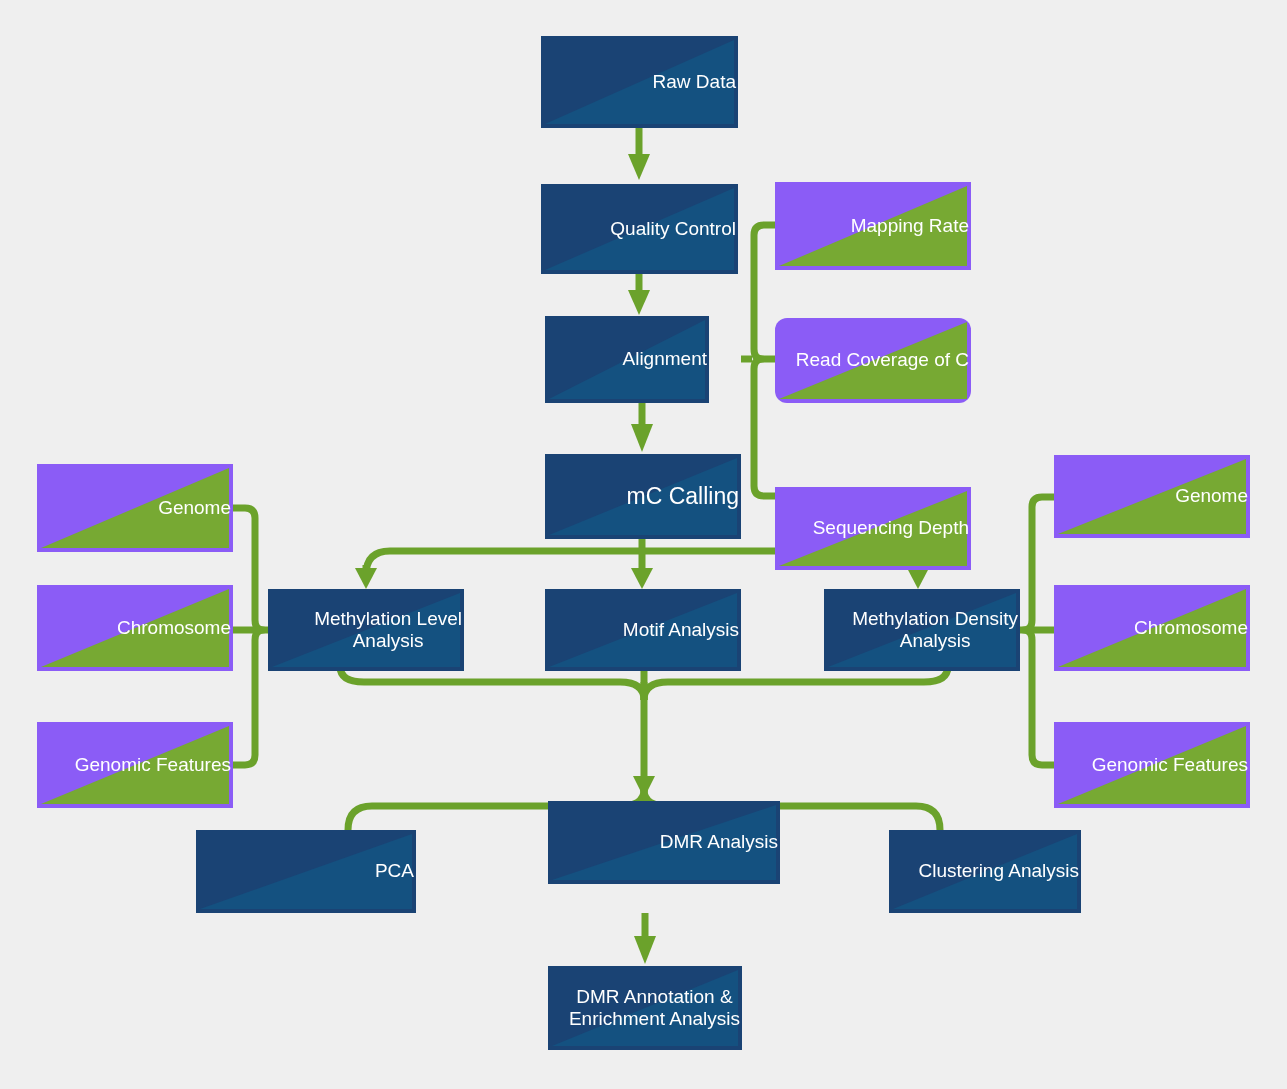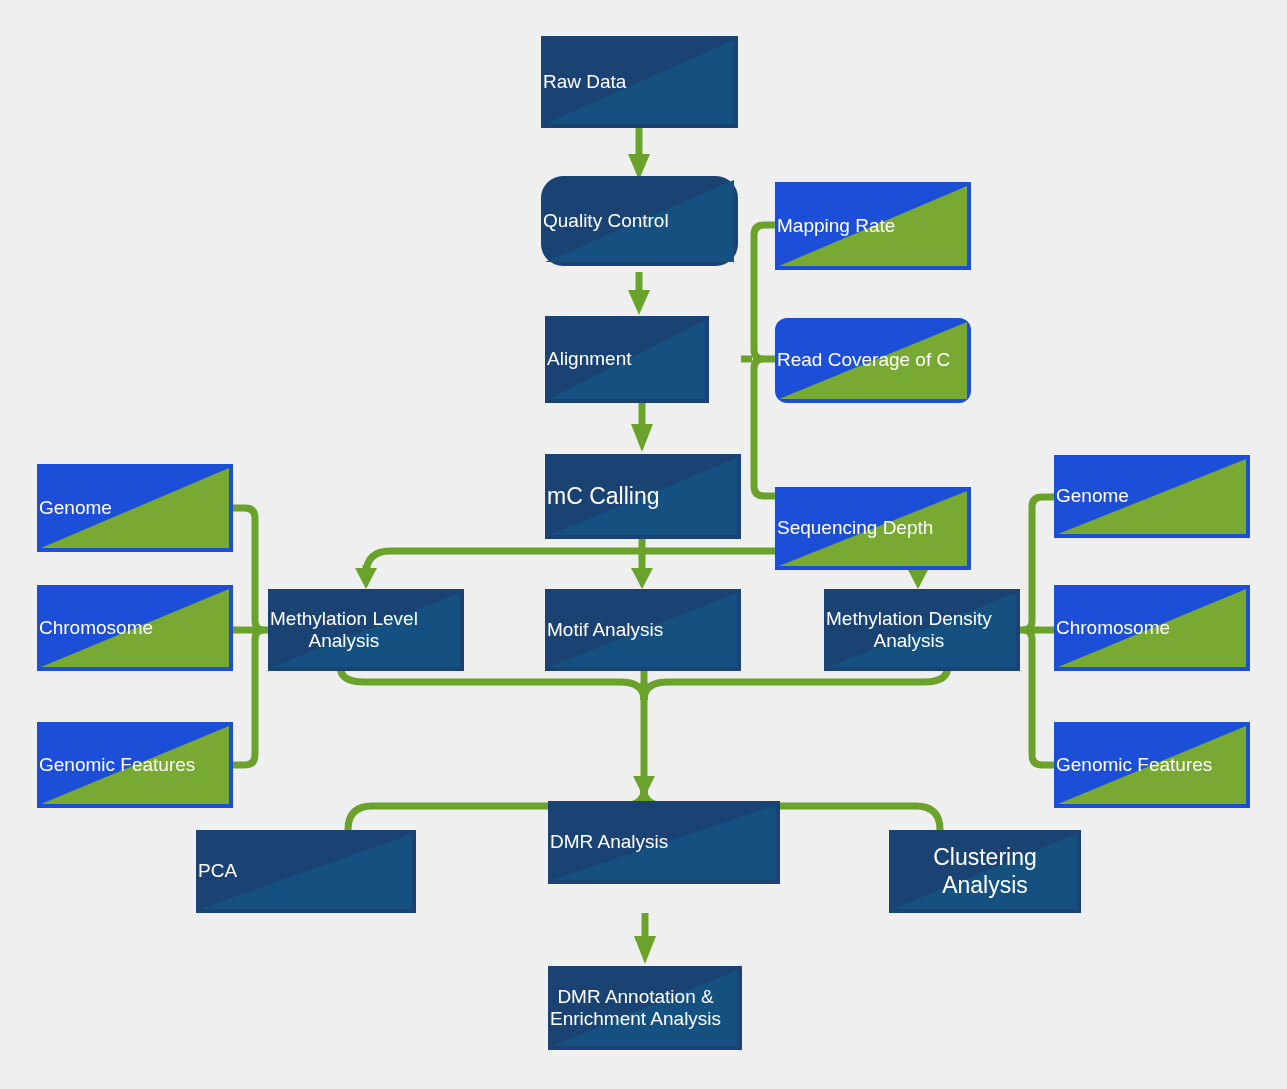--- a/index.html
+++ b/index.html
@@ -38,21 +38,21 @@
   .wire-head {
     fill: #6ba22b;
     stroke: none;
   }
   
   .node {
     position: absolute;
     z-index: 2;
     display: flex;
     align-items: center;
-    justify-content: flex-start;
+    justify-content: flex-end;
     box-sizing: border-box;
     color: #ffffff;
     text-align: center;
     line-height: 1.18;
     overflow: visible;
     white-space: pre-line;
   }
   .node .label {
     position: relative;
     z-index: 3;
@@ -71,21 +71,21 @@
     z-index: 1;
     clip-path: polygon(0% 100%, 100% 0%, 100% 100%);
   }
   .node.blue {
     background: #1a4374;
   }
   .node.blue::before {
     background: #145180;
   }
   .node.green {
-    background: #1d4ed8;
+    background: #8b5cf6;
   }
   .node.green::before {
     background: #77a933;
   }
 </style>
 </head>
 <body>
 
 <div id="canvas">
 
@@ -158,37 +158,37 @@
 
     <g>
       <path class="wire" d="M645,913 L645,938"></path>
       <path class="wire-head" d="M634,936 L656,936 L645,964 Z"></path>
     </g>
 
   </svg>
 
   <div id="nodes">
       <div class="node blue" style="left: 541px; top: 36px; width: 197px; height: 92px; font-size: 19px;"><span class="label">Raw Data</span></div>
-      <div class="node blue" style="left: 541px; top: 176px; width: 197px; height: 90px; font-size: 19px; border-radius: 22px;"><span class="label">Quality Control</span></div>
+      <div class="node blue" style="left: 541px; top: 184px; width: 197px; height: 90px; font-size: 19px;"><span class="label">Quality Control</span></div>
       <div class="node blue" style="left: 545px; top: 316px; width: 164px; height: 87px; font-size: 19px;"><span class="label">Alignment</span></div>
       <div class="node blue" style="left: 545px; top: 454px; width: 196px; height: 85px; font-size: 23px;"><span class="label">mC Calling</span></div>
       <div class="node green" style="left: 775px; top: 182px; width: 196px; height: 88px; font-size: 19px;"><span class="label">Mapping Rate</span></div>
       <div class="node green" style="left: 775px; top: 318px; width: 196px; height: 85px; font-size: 19px; border-radius: 12px;"><span class="label">Read Coverage of C</span></div>
       <div class="node green" style="left: 775px; top: 455px; width: 196px; height: 83px; font-size: 19px; margin-top: 32px;"><span class="label">Sequencing Depth</span></div>
       <div class="node green" style="left: 37px; top: 464px; width: 196px; height: 88px; font-size: 19px;"><span class="label">Genome</span></div>
       <div class="node green" style="left: 37px; top: 585px; width: 196px; height: 86px; font-size: 19px;"><span class="label">Chromosome</span></div>
       <div class="node green" style="left: 37px; top: 722px; width: 196px; height: 86px; font-size: 19px;"><span class="label">Genomic Features</span></div>
       <div class="node green" style="left: 1054px; top: 455px; width: 196px; height: 83px; font-size: 19px;"><span class="label">Genome</span></div>
       <div class="node green" style="left: 1054px; top: 585px; width: 196px; height: 86px; font-size: 19px;"><span class="label">Chromosome</span></div>
       <div class="node green" style="left: 1054px; top: 722px; width: 196px; height: 86px; font-size: 19px;"><span class="label">Genomic Features</span></div>
       <div class="node blue" style="left: 268px; top: 589px; width: 196px; height: 82px; font-size: 19px;"><span class="label">Methylation Level
 Analysis</span></div>
       <div class="node blue" style="left: 545px; top: 589px; width: 196px; height: 82px; font-size: 19px;"><span class="label">Motif Analysis</span></div>
       <div class="node blue" style="left: 824px; top: 589px; width: 196px; height: 82px; font-size: 19px;"><span class="label">Methylation Density
 Analysis</span></div>
       <div class="node blue" style="left: 196px; top: 830px; width: 220px; height: 83px; font-size: 19px;"><span class="label">PCA</span></div>
       <div class="node blue" style="left: 548px; top: 801px; width: 232px; height: 83px; font-size: 19px;"><span class="label">DMR Analysis</span></div>
-      <div class="node blue" style="left: 889px; top: 830px; width: 192px; height: 83px; font-size: 23px;"><span class="label">Clustering Analysis</span></div>
+      <div class="node blue" style="left: 889px; top: 830px; width: 192px; height: 83px; font-size: 19px;"><span class="label">Clustering Analysis</span></div>
       <div class="node blue" style="left: 548px; top: 966px; width: 194px; height: 84px; font-size: 19px;"><span class="label">DMR Annotation &amp;
 Enrichment Analysis</span></div>
     </div>
 
 </div>
 
 </body></html>

